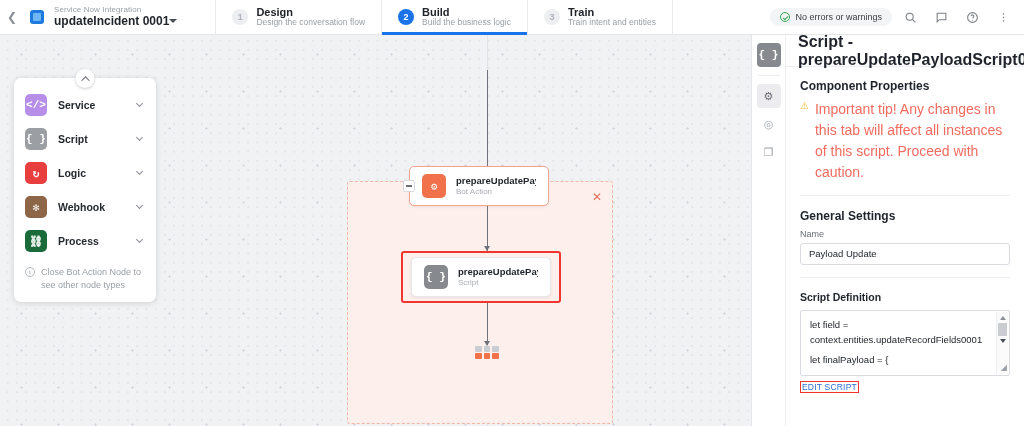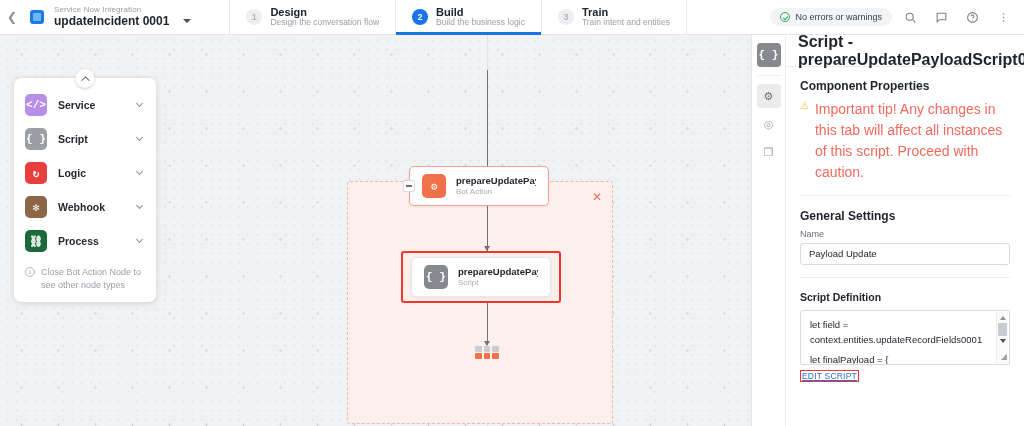--- a/index.html
+++ b/index.html
@@ -24,21 +24,21 @@
   .app-logo {
     width: 14px; height: 14px; border-radius: 3px;
     background: #1f7ae0; margin-left: 6px; position: relative; flex: 0 0 auto;
   }
   .app-logo::after {
     content: ""; position: absolute; left: 3px; top: 3px; width: 8px; height: 8px;
     background: #6fb6f5; border-radius: 1px;
   }
   .title-block { margin-left: 10px; line-height: 1.1; }
   .title-sub { font-size: 8px; color: #9aa0a6; letter-spacing: .1px; }
-  .title-main { font-size: 12px; color: #1f232b; font-weight: bold; display: flex; align-items: center; gap: 14px;}
+  .title-main { font-size: 12px; color: #1f232b; font-weight: bold; display: flex; align-items: center; gap: 0;}
   .caret-down {
     width: 0; height: 0; border-left: 4px solid transparent; border-right: 4px solid transparent;
     border-top: 4px solid #4a4f57; display: inline-block; margin-bottom: 1px;
   }
 
   .steps { display: flex; height: 35px; margin-left: 38px; }
   .step {
     display: flex; align-items: center; gap: 8px; padding: 0 16px;
     border-right: 1px solid #e8eaed; height: 35px; position: relative; cursor: pointer;
   }
@@ -215,39 +215,39 @@
   .tip-text { font-size: 14px; color: #f26b5e; line-height: 1.5; }
   .divider { height: 1px; background: #eceef1; margin: 0 0 13px; }
   .field-label { font-size: 9px; color: #6b6f76; margin-bottom: 4px; }
   .field-input {
     width: 100%; height: 22px; border: 1px solid #d8dbdf; border-radius: 3px;
     padding: 0 8px; font-size: 9.5px; color: #22262c; line-height: 20px;
     margin-bottom: 12px; background: #fff; overflow: hidden; white-space: nowrap;
   }
   .sec-title2 { font-size: 10.5px; font-weight: bold; color: #1f232b; margin: 4px 0 7px; }
   .code-box {
-    position: relative; width: 100%; height: 55px; border: 1px solid #d8dbdf; border-radius: 2px;
+    position: relative; width: 100%; height: 66px; border: 1px solid #d8dbdf; border-radius: 2px;
     padding: 7px 22px 0 9px; font-size: 9.5px; color: #22262c; line-height: 1.55;
     overflow: hidden; background: #fff;
   }
   .code-line { white-space: nowrap; }
   .code-gap { height: 6px; }
   .code-scroll {
     position: absolute; right: 1px; top: 1px; width: 12px; bottom: 1px;
     background: #fbfbfc; border-left: 1px solid #eceef1;
     display: flex; flex-direction: column; align-items: center; justify-content: flex-start; cursor: pointer;
   }
   .sb-up, .sb-dn { width: 0; height: 0; border-left: 3.5px solid transparent; border-right: 3.5px solid transparent; flex: 0 0 auto; }
   .sb-up { border-bottom: 4.5px solid #8b8f96; margin-top: 4px; }
   .sb-dn { border-top: 4.5px solid #4a4f57; }
   .sb-thumb { width: 9px; height: 13px; background: #c9ccd1; margin: 3px 0; flex: 0 0 auto; }
   .resize-grip { position: absolute; right: 2px; bottom: 1px; font-size: 8px; color: #9aa0a6; }
   .edit-link {
     display: inline-block; margin-top: 3px; font-size: 8.5px; color: #2b6fd6;
-    border: 1.5px solid #f0352c; padding: 0 1px; cursor: pointer; letter-spacing: .2px; text-decoration: underline;
+    border: 1.5px solid #f0352c; padding: 0 1px; cursor: pointer; letter-spacing: .2px;
   }
 </style>
 </head>
 <body>
 
 <div class="app">
 
   <div class="topbar">
     <div class="back-arrow">❮</div>
     <div class="app-logo"></div>

